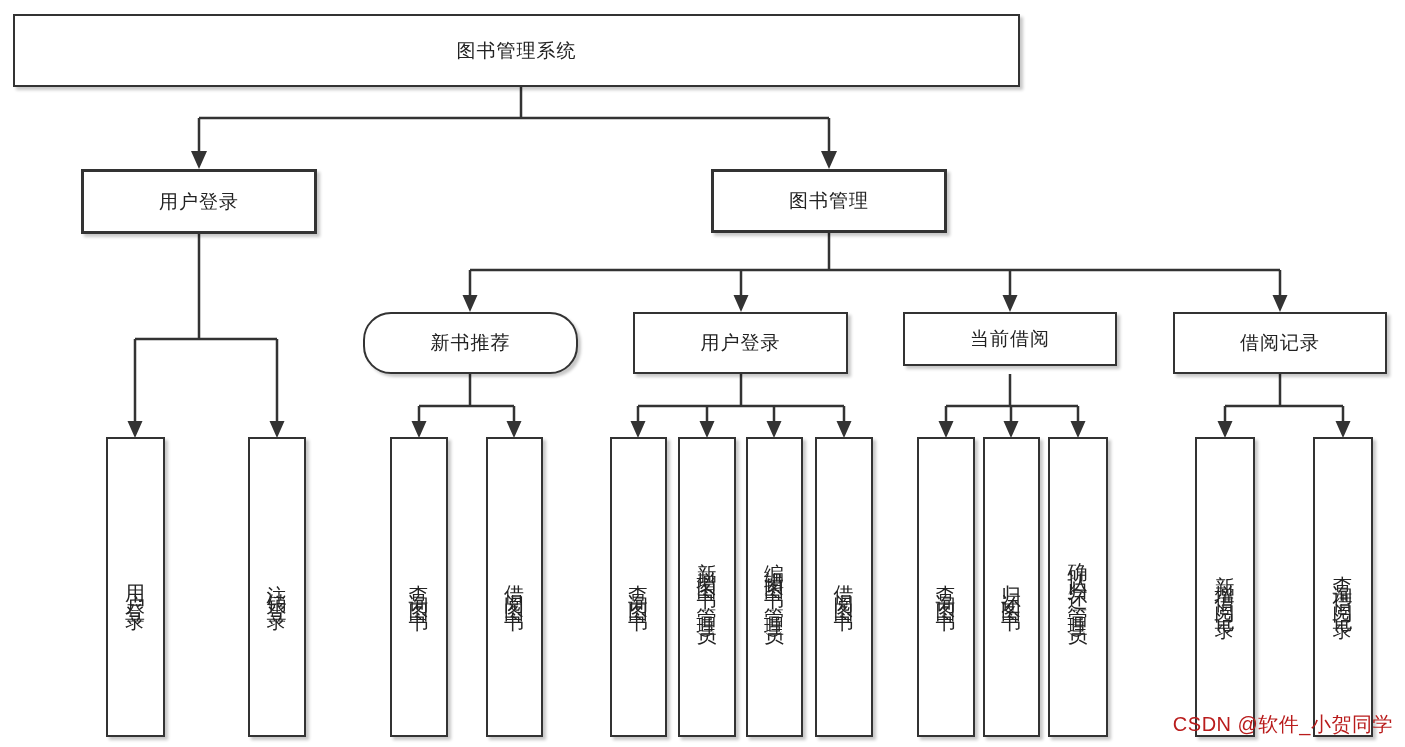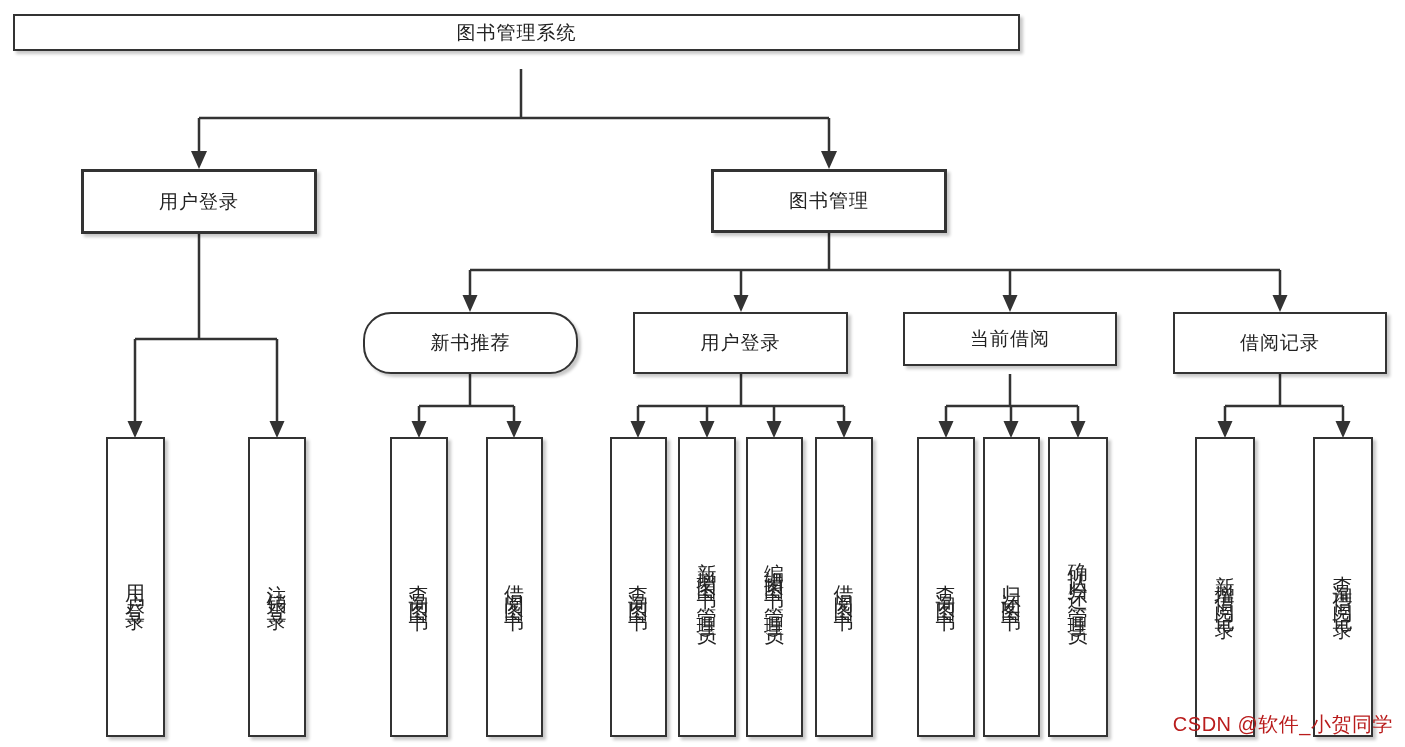--- a/index.html
+++ b/index.html
@@ -66,21 +66,21 @@
              M699.5 421 L714.5 421 L707 438 Z
              M766.5 421 L781.5 421 L774 438 Z
              M836.5 421 L851.5 421 L844 438 Z
              M938.5 421 L953.5 421 L946 438 Z
              M1003.5 421 L1018.5 421 L1011 438 Z
              M1070.5 421 L1085.5 421 L1078 438 Z
              M1217.5 421 L1232.5 421 L1225 438 Z
              M1335.5 421 L1350.5 421 L1343 438 Z" fill="#333333" stroke="none"></path>
   </svg>
 
-  <div class="node h" style="left:13px; top:14px; width:1007px; height:37px;">
+  <div class="node h" style="left:13px; top:14px; width:1007px; height:73px;">
     <span>图书管理系统</span>
   </div>
 
   <div class="node h l2" style="left:81px; top:169px; width:236px; height:65px;">
     <span>用户登录</span>
   </div>
   <div class="node h l2" style="left:711px; top:169px; width:236px; height:64px;font-family:Liberation Serif, serif;">
     <span>图书管理</span>
   </div>
 

